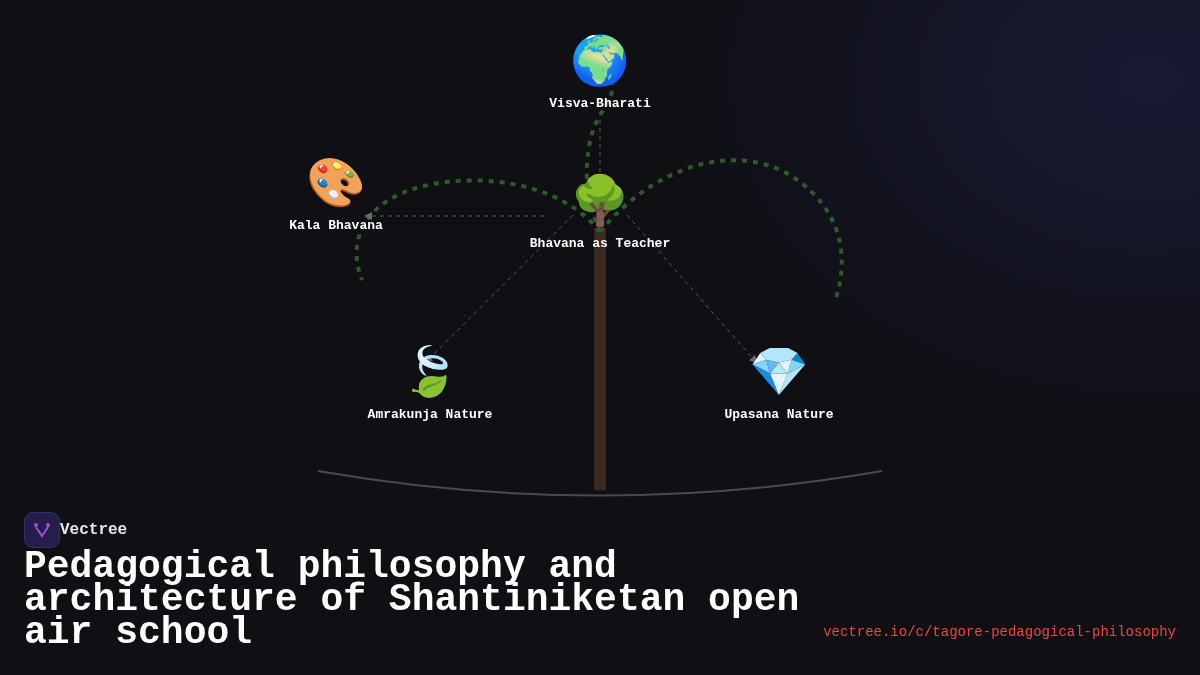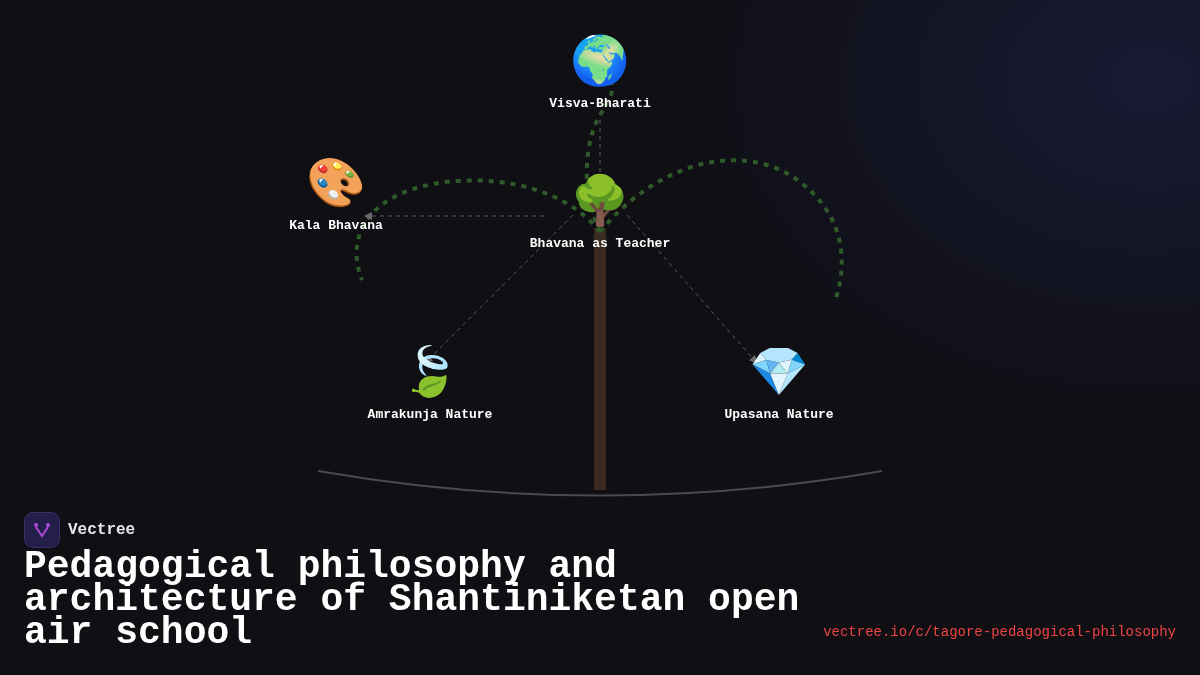--- a/index.html
+++ b/index.html
@@ -13,21 +13,21 @@
     position:absolute; inset:0;
     background: radial-gradient(ellipse 700px 520px at 1150px 80px, rgba(28,30,62,0.75), rgba(15,15,20,0) 70%);
   }
   svg.diagram { position:absolute; left:0; top:0; }
   .node { position:absolute; transform:translateX(-50%); text-align:center; }
   .node .emoji { font-size:48px; line-height:56px; display:block; font-family: "DejaVu Sans", sans-serif; }
   .node .label {
     display:block; font-size:13px; font-weight:bold; color:#ffffff;
     white-space:nowrap; margin-top:8px;
   }
-  .brand { position:absolute; left:24px; top:512px; display:flex; align-items:center; gap:8px; }
+  .brand { position:absolute; left:24px; top:512px; display:flex; align-items:center; gap:0; }
   .brand-logo {
     width:34px; height:34px; border-radius:9px; background:#231f4a;
     border:1px solid #35306a; display:flex; align-items:center; justify-content:center;
   }
   .brand-name { font-size:16px; font-weight:bold; color:#e6e6ee; }
   .title {
     position:absolute; left:24px; top:550px; width:800px;
     font-size:38px; line-height:33px; font-weight:bold; color:#ffffff; margin:0;
   }
   .url {

